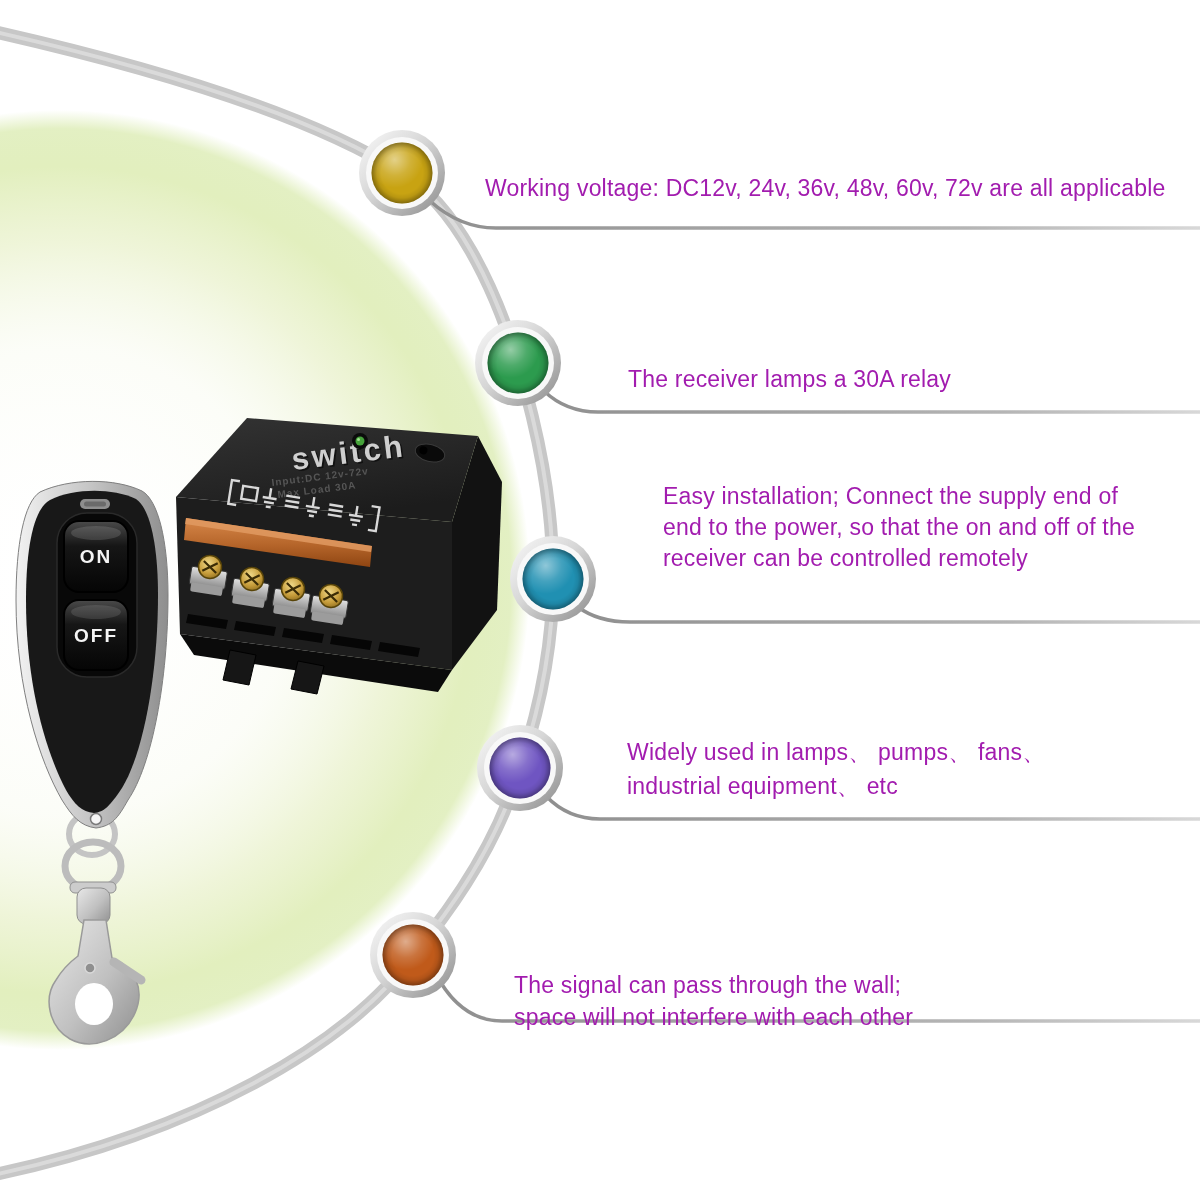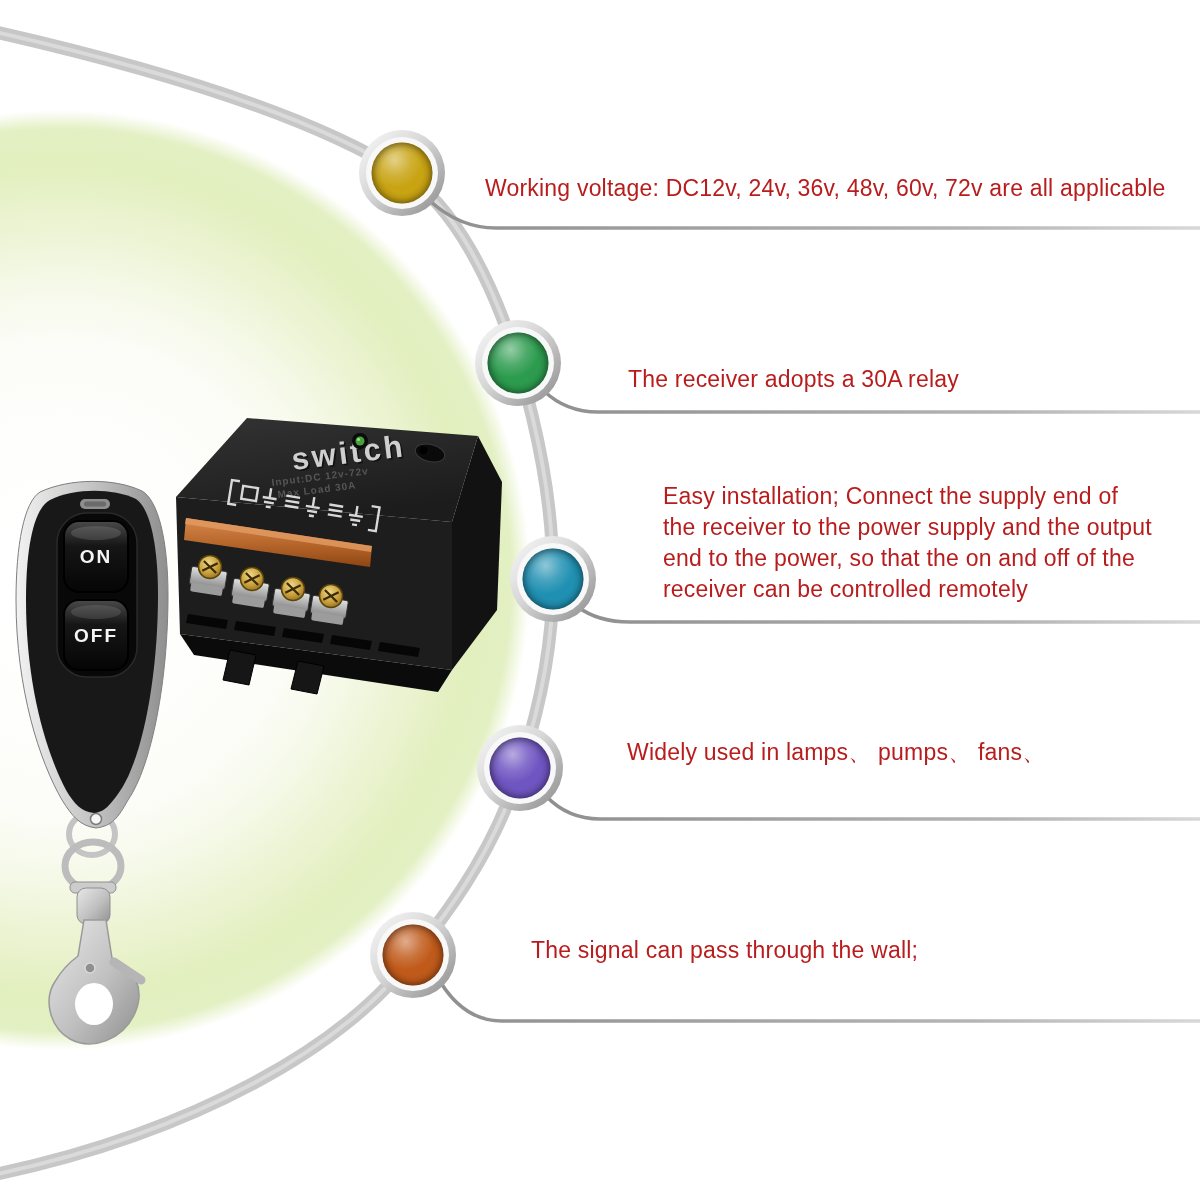--- a/index.html
+++ b/index.html
@@ -1,24 +1,24 @@
 <!DOCTYPE html>
 <html><head>
 <meta charset="utf-8">
 <style>
   html,body{margin:0;padding:0;background:#ffffff;}
   .stage{position:relative;width:1200px;height:1200px;background:#ffffff;overflow:hidden;
          font-family:"Liberation Sans","DejaVu Sans",sans-serif;}
   .stage svg{position:absolute;left:0;top:0;}
-  .feature-text{position:absolute;color:#b91c1c;font-size:23px;letter-spacing:0.2px;white-space:nowrap;}
+  .feature-text{position:absolute;color:#a21caf;font-size:23px;letter-spacing:0.2px;white-space:nowrap;}
   .f0{left:485px;top:172px;line-height:33px;}
   .f1{left:628px;top:363px;line-height:33px;}
   .f2{left:663px;top:481px;line-height:31px;}
   .f3{left:627px;top:735px;line-height:34px;}
-  .f4{left:514px;top:934px;line-height:32px;margin-left:17px;}
+  .f4{left:514px;top:969px;line-height:32px;}
   .brand{font-size:31px;font-weight:bold;fill:#cfcfcf;letter-spacing:3px;}
   .brand-shadow{font-size:31px;font-weight:bold;fill:#000000;opacity:.55;letter-spacing:3px;}
   .spec{font-size:10px;font-weight:bold;fill:#565656;letter-spacing:1px;}
   .btn-label{font-size:19px;font-weight:bold;fill:#f4f4f4;letter-spacing:2px;text-anchor:middle;}
 </style>
 </head>
 <body>
 
 <div class="stage">
 
@@ -249,28 +249,29 @@
     <circle r="30.5" style="fill:var(--c)"></circle>
     <circle r="30.5" fill="url(#gloss)"></circle>
     <circle r="30.5" fill="url(#rim)"></circle>
   </g>
 </svg>
 
 <div class="feature-text f0">
   <div>Working voltage: DC12v, 24v, 36v, 48v, 60v, 72v are all applicable</div>
 </div>
 <div class="feature-text f1">
-  <div>The receiver adopts a 30A relay</div>
+  <div>The receiver lamps a 30A relay</div>
 </div>
 <div class="feature-text f2">
   <div>Easy installation; Connect the supply end of</div>
-  <div>the receiver to the power supply and the output</div>
   <div>end to the power, so that the on and off of the</div>
   <div>receiver can be controlled remotely</div>
 </div>
 <div class="feature-text f3">
   <div>Widely used in lamps、 pumps、 fans、</div>
+  <div>industrial equipment、 etc</div>
 </div>
 <div class="feature-text f4">
   <div>The signal can pass through the wall;</div>
+  <div>space will not interfere with each other</div>
 </div>
 
 </div>
 
 </body></html>

